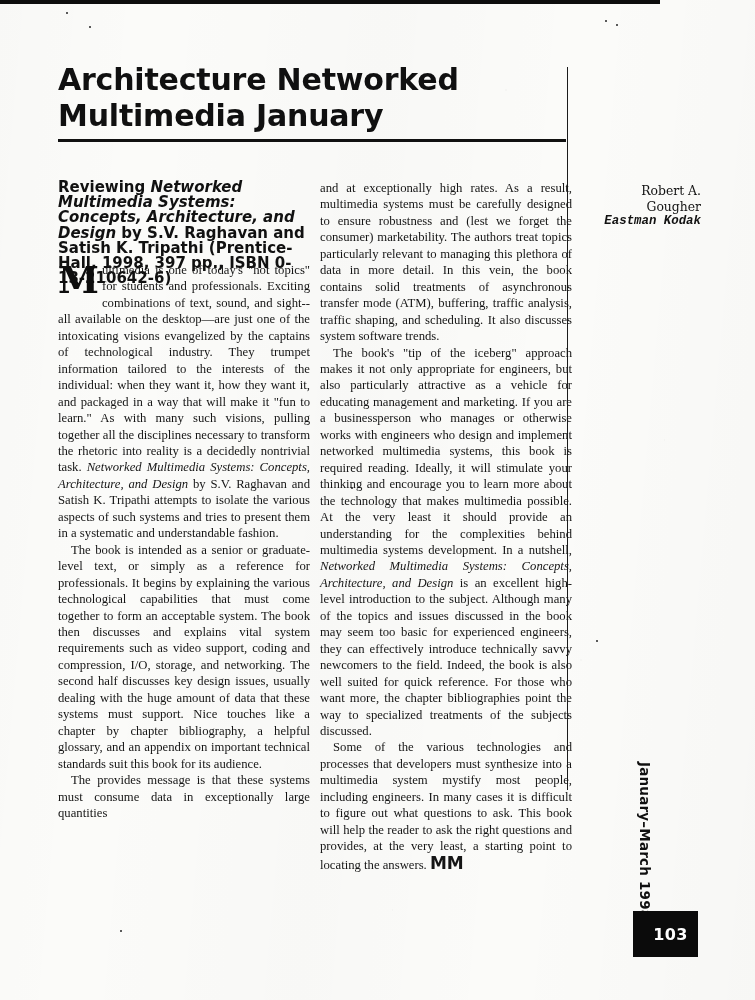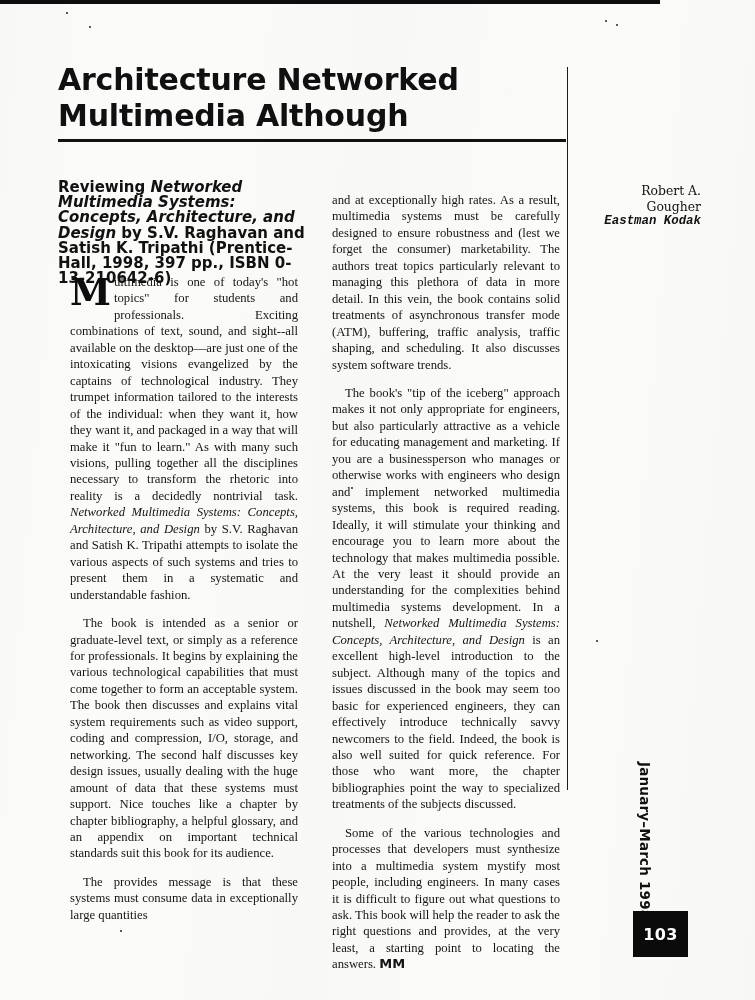--- a/index.html
+++ b/index.html
@@ -100,27 +100,27 @@
     font-size: 12.7px;
     line-height: 16.45px;
     text-align: justify;
     text-justify: inter-word;
     color: #151515;
     hyphens: manual;
   }
   #col-left  { left: 58px;  top: 262px; }
   #col-right { left: 320px; top: 180px; }
 
-  .col p { margin: 12px; text-indent: 13px; }
+  .col p { margin: 0; text-indent: 13px; }
   .col p.first { text-indent: 0; }
   .col p i { font-style: italic; }
   .col p b.endmark {
     font-family: "DejaVu Sans", sans-serif;
     font-weight: bold;
-    font-size: 13px;
+    font-size: 17px;
   }
 
   
   #dropcap {
     float: left;
     font-family: "DejaVu Serif", serif;
     font-weight: bold;
     font-size: 37px;
     line-height: 30px;
     padding: 2px 3px 0 0;
@@ -167,20 +167,21 @@
   #page-number-box {
     position: absolute;
     left: 633px;
     top: 911px;
     width: 55px;
     height: 46px;
     background: #0b0b0b;
     display: flex;
     align-items: center;
     justify-content: center;
+    padding-left: 10px;
   }
   #page-number {
     font-family: "DejaVu Sans", sans-serif;
     font-weight: bold;
     font-size: 16px;
     color: #ffffff;
     letter-spacing: 0.3px;
   }
 </style>
 </head>
@@ -194,21 +195,21 @@
   <div class="crop-dot" style="left:66px; top:12px;"></div>
   <div class="crop-dot" style="left:89px; top:26px;"></div>
   <div class="crop-dot" style="left:605px; top:20px;"></div>
   <div class="crop-dot" style="left:616px; top:24px;"></div>
   <div class="crop-dot" style="left:351px; top:487px;"></div>
   <div class="crop-dot" style="left:596px; top:640px;"></div>
   <div class="crop-dot" style="left:120px; top:930px;"></div>
 
   <div id="title-block">
     <div class="line">Architecture Networked</div>
-    <div class="line">Multimedia Although</div>
+    <div class="line">Multimedia January</div>
   </div>
   <div id="title-rule"></div>
 
   <div id="column-rule"></div>
 
   <div id="citation">Reviewing <i>Networked Multimedia Systems: Concepts, Architecture, and Design</i> by S.V. Raghavan and Satish K. Tripathi (Prentice-Hall, 1998, 397 pp., ISBN 0-13-210642-6)</div>
 
   <div id="author-block">
     <div id="author-name">Robert A. Gougher</div>
     <div id="author-affiliation">Eastman Kodak</div>

